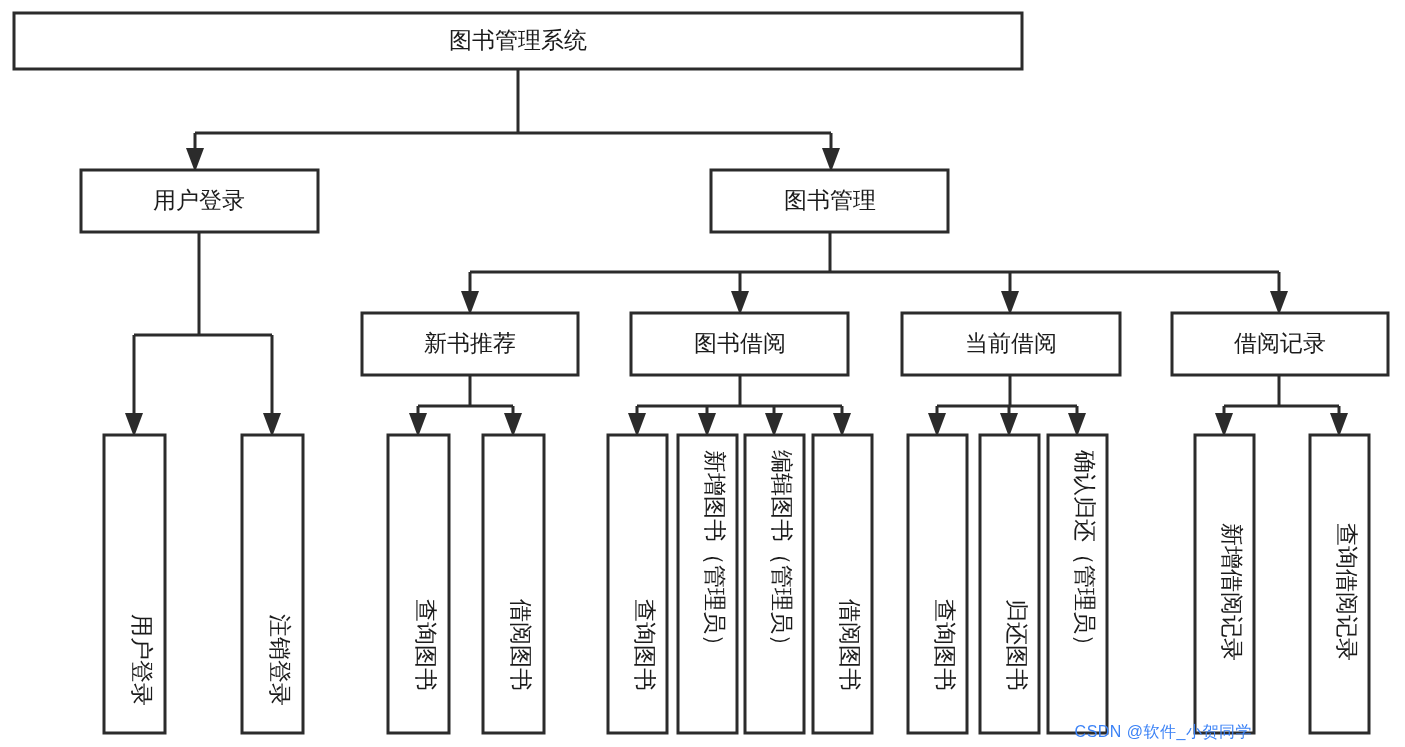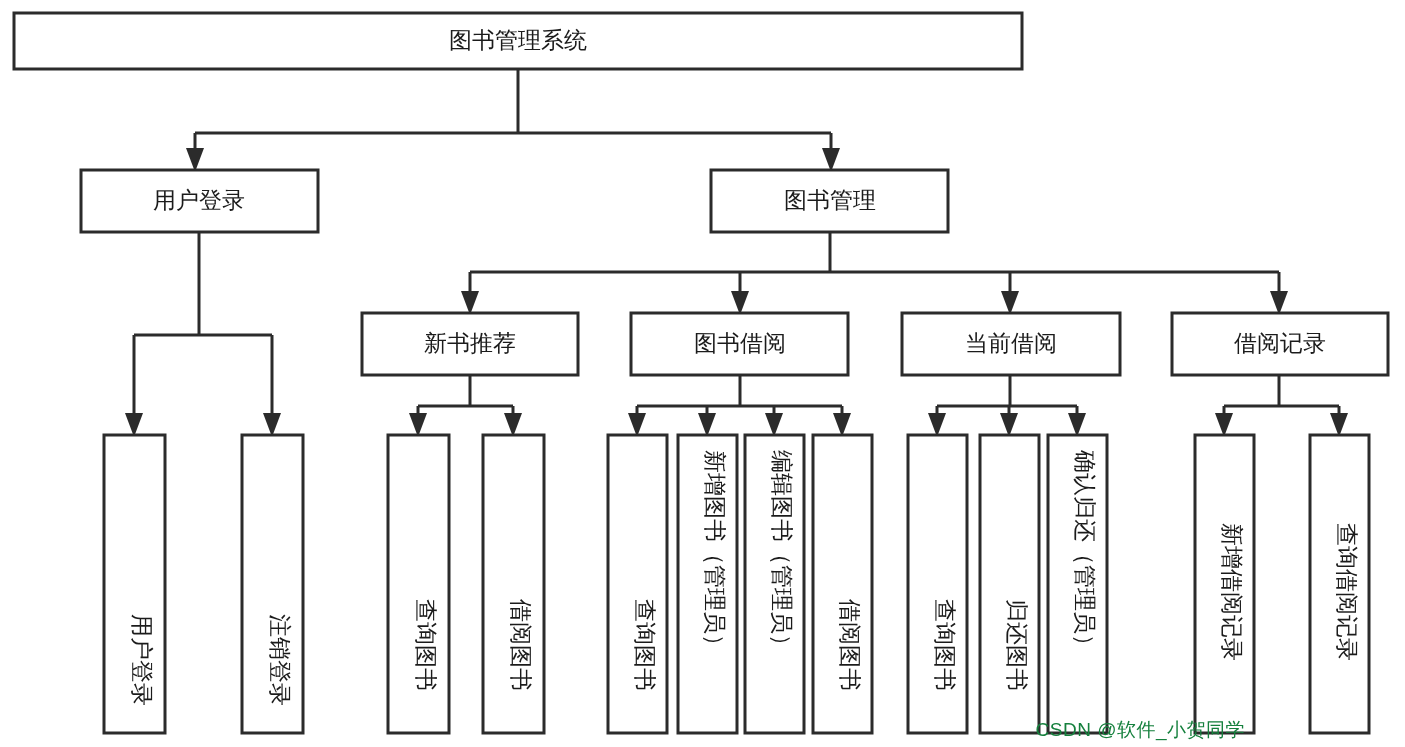--- a/index.html
+++ b/index.html
@@ -7,21 +7,21 @@
        font-family:"Liberation Sans","DejaVu Sans",sans-serif;}
   #stage{position:relative;width:1269px;height:747px;background:#fff;}
   svg#diagram{position:absolute;left:0;top:0;width:1405px;height:747px;}
   .nodebox{fill:#ffffff;stroke:#2b2b2b;stroke-width:3;}
   .conn{stroke:#2b2b2b;stroke-width:3;fill:none;}
   .arrowhead{fill:#2b2b2b;stroke:none;}
   .nodelabel{fill:#1b1b1b;font-family:"Liberation Sans","DejaVu Sans",sans-serif;
              font-size:23px;text-anchor:middle;dominant-baseline:middle;}
   .vlabel{fill:#1b1b1b;font-family:"Liberation Sans","DejaVu Sans",sans-serif;
           font-size:23px;}
-  .watermark{position:absolute;right:24px;bottom:4px;color:#15803d;font-size:19px;
+  .watermark{position:absolute;right:17px;bottom:4px;color:#3b82f6;font-size:16px;
              font-family:"Liberation Sans","DejaVu Sans",sans-serif;white-space:nowrap;
              letter-spacing:0.5px;}
 </style>
 </head>
 <body>
 
 <div id="stage">
 
   <svg id="diagram" viewBox="0 0 1405 747">
     <defs>

